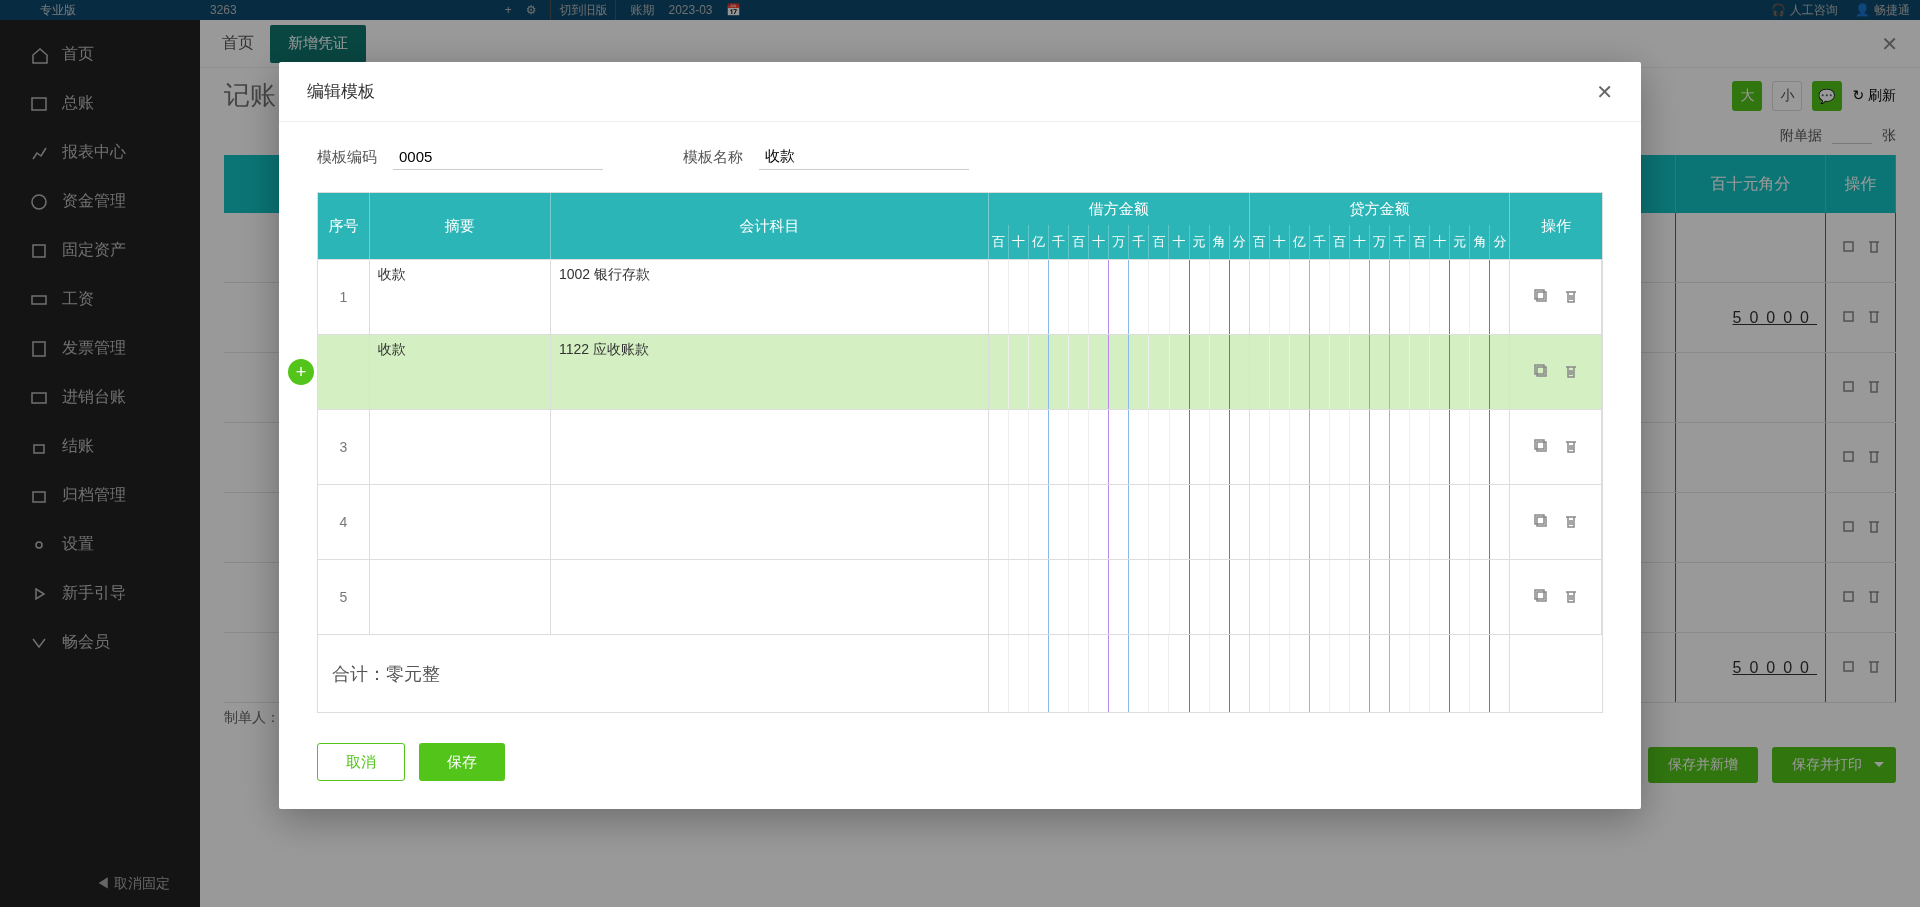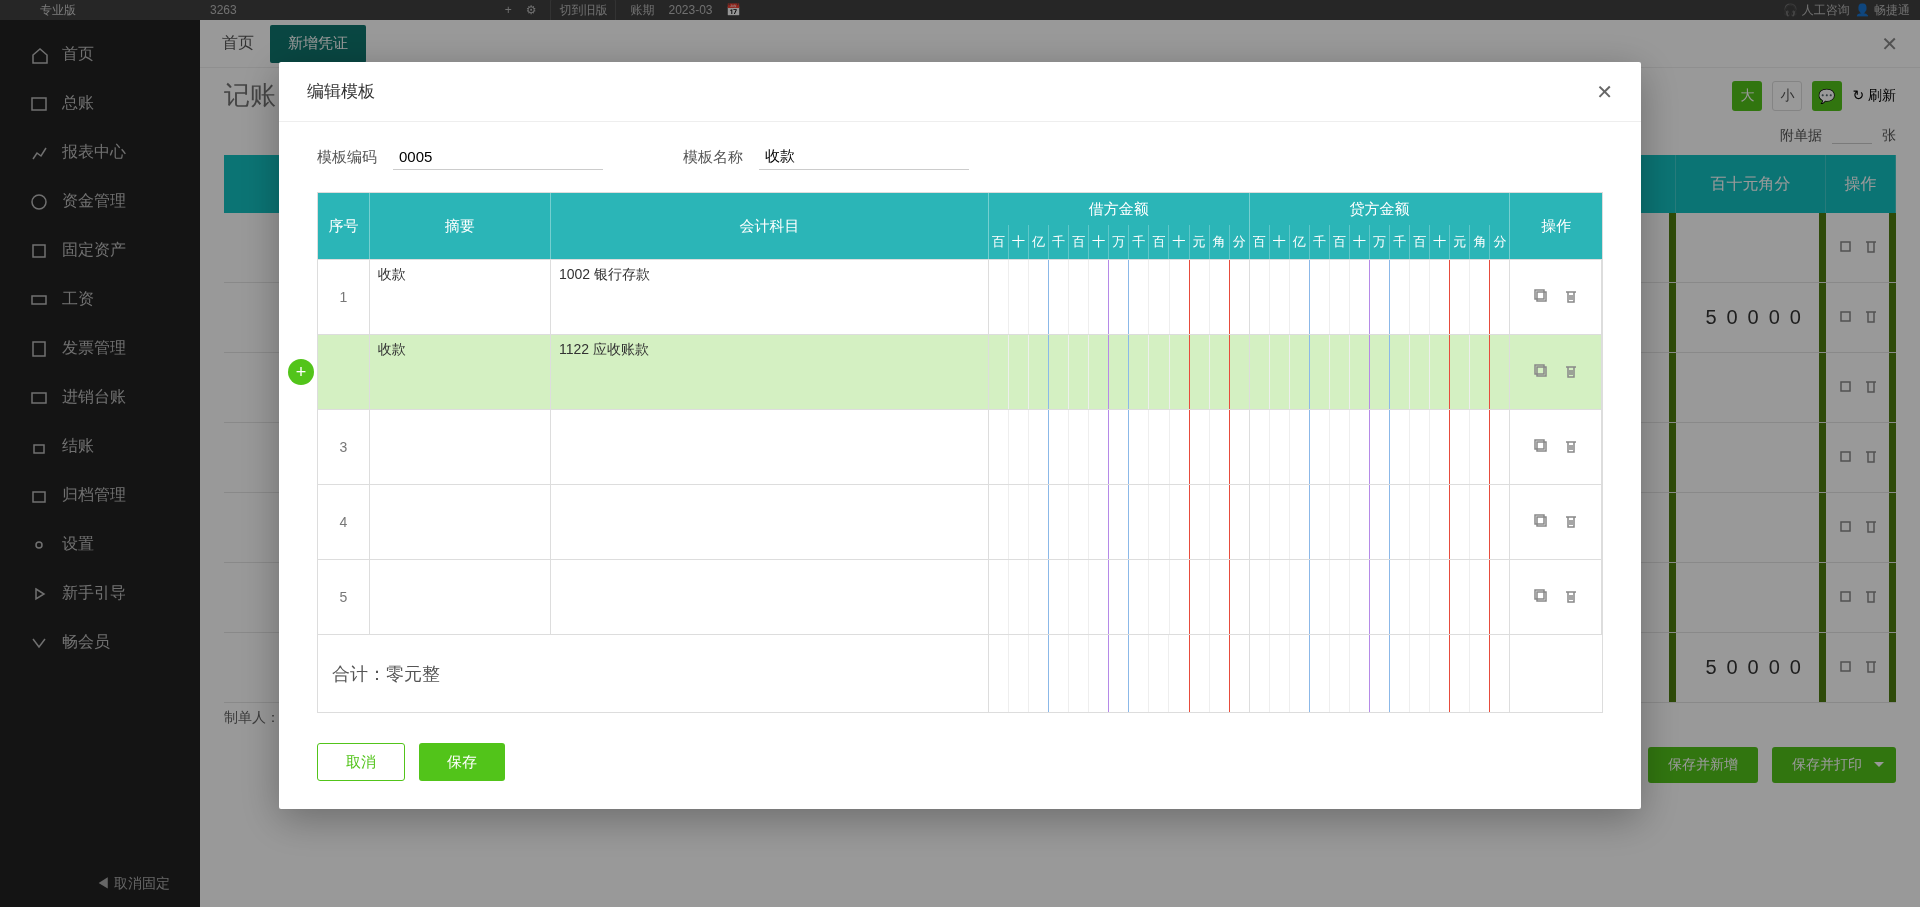--- a/index.html
+++ b/index.html
@@ -3,23 +3,23 @@
 <meta charset="utf-8">
 <style>
 * { margin: 0; padding: 0; box-sizing: border-box; font-family: "Microsoft YaHei", Arial, sans-serif; }
 body { background: #f5f5f5; width: 1920px; height: 907px; overflow: hidden; position: relative; }
 
 
 .modal-overlay { position: fixed; inset: 0; background: rgba(0,0,0,0.4); z-index: 100; }
 
 
 .app { width: 100%; height: 100%; display: flex; flex-direction: column; }
-.topbar { height: 20px; background: #404040; color: #ccc; display: flex; align-items: center; padding: 0 10px; font-size: 12px; }
+.topbar { height: 20px; background: #0c4a6e; color: #ccc; display: flex; align-items: center; padding: 0 10px; font-size: 12px; }
 .topbar .tb-mid { flex: 1; display:flex; align-items:center; gap:14px;}
-.topbar .tb-right { display:flex; align-items:center; gap:6px;}
+.topbar .tb-right { display:flex; align-items:center; gap:18px;}
 .topbar .tb-item { color:#bbb; }
 .body { flex: 1; display: flex; }
 .sidebar { width: 200px; background: #222; color: #bbb; padding-top: 10px; display:flex; flex-direction:column;}
 .sidebar .nav-item { padding: 14px 30px; font-size: 16px; display:flex; align-items:center; gap:14px; cursor:pointer;}
 .sidebar .nav-item svg { width:18px; height:18px; fill:none; stroke:#bbb; stroke-width:1.5;}
 .sidebar .spacer { flex:1; }
 .sidebar .pin { padding: 14px 30px; font-size: 14px; text-align:right; color:#aaa;}
 .main { flex: 1; background: #fff; position: relative; }
 .tabs { height: 48px; display:flex; align-items:center; background:#fff; border-bottom:1px solid #eee; padding:0 22px; gap:16px;}
 .tabs .tab-home { color:#555; font-size:16px;}
@@ -30,21 +30,21 @@
 .title-row .right { margin-left:auto; display:flex; align-items:center; gap:10px; font-size:14px;}
 .sq-btn { width:30px; height:30px; border-radius:3px; display:flex;align-items:center;justify-content:center; color:#fff;}
 .sq-green { background:#52c41a;}
 .sq-white { background:#fff; border:1px solid #ddd; color:#555;}
 .attach-row { padding: 4px 24px 10px; display:flex; justify-content:flex-end; align-items:center; gap:10px; font-size:14px; color:#555;}
 .attach-row input { border:none; border-bottom:1px solid #ccc; width:40px; text-align:center;}
 .bg-table { margin: 0 24px; }
 .bg-table .hdr { background:#13c2c2; color:#fff; height:58px; display:flex;}
 .bg-table .hdr .cell { display:flex;align-items:center;justify-content:center; border-right:1px solid rgba(255,255,255,0.2);}
 .bg-table .row { height:70px; border-bottom:1px solid #e5e5e5; display:flex; }
-.bg-table .row .cell { border-right:7px solid #4d7c0f; display:flex; align-items:center; justify-content:flex-end; padding:0 8px; font-size:20px; color:#333; letter-spacing:0.5em;}
+.bg-table .row .cell { border-right:1px solid #4d7c0f; display:flex; align-items:center; justify-content:flex-end; padding:0 8px; font-size:16px; color:#333; letter-spacing:0.5em;text-decoration:underline;}
 .bg-table .row .ops { display:flex; align-items:center; justify-content:center; gap:10px;}
 .footer-buttons { padding: 14px 24px; display:flex; justify-content:flex-end; gap:14px; align-items:center;}
 .btn { height:36px; padding:0 20px; border-radius:3px; display:flex;align-items:center; font-size:14px; cursor:pointer;}
 .btn-outline { border:1px solid #ccc; color:#555; background:#fff;}
 .btn-green { background:#52c41a; color:#fff;}
 .btn-drop { position:relative; padding-right:34px;}
 .btn-drop::after { content:""; position:absolute; right:12px; top:50%; transform:translateY(-30%); border:5px solid transparent; border-top-color:currentColor;}
 .maker-row { padding: 6px 24px; font-size:14px; color:#666; display:flex; gap:40px;}
 
 

